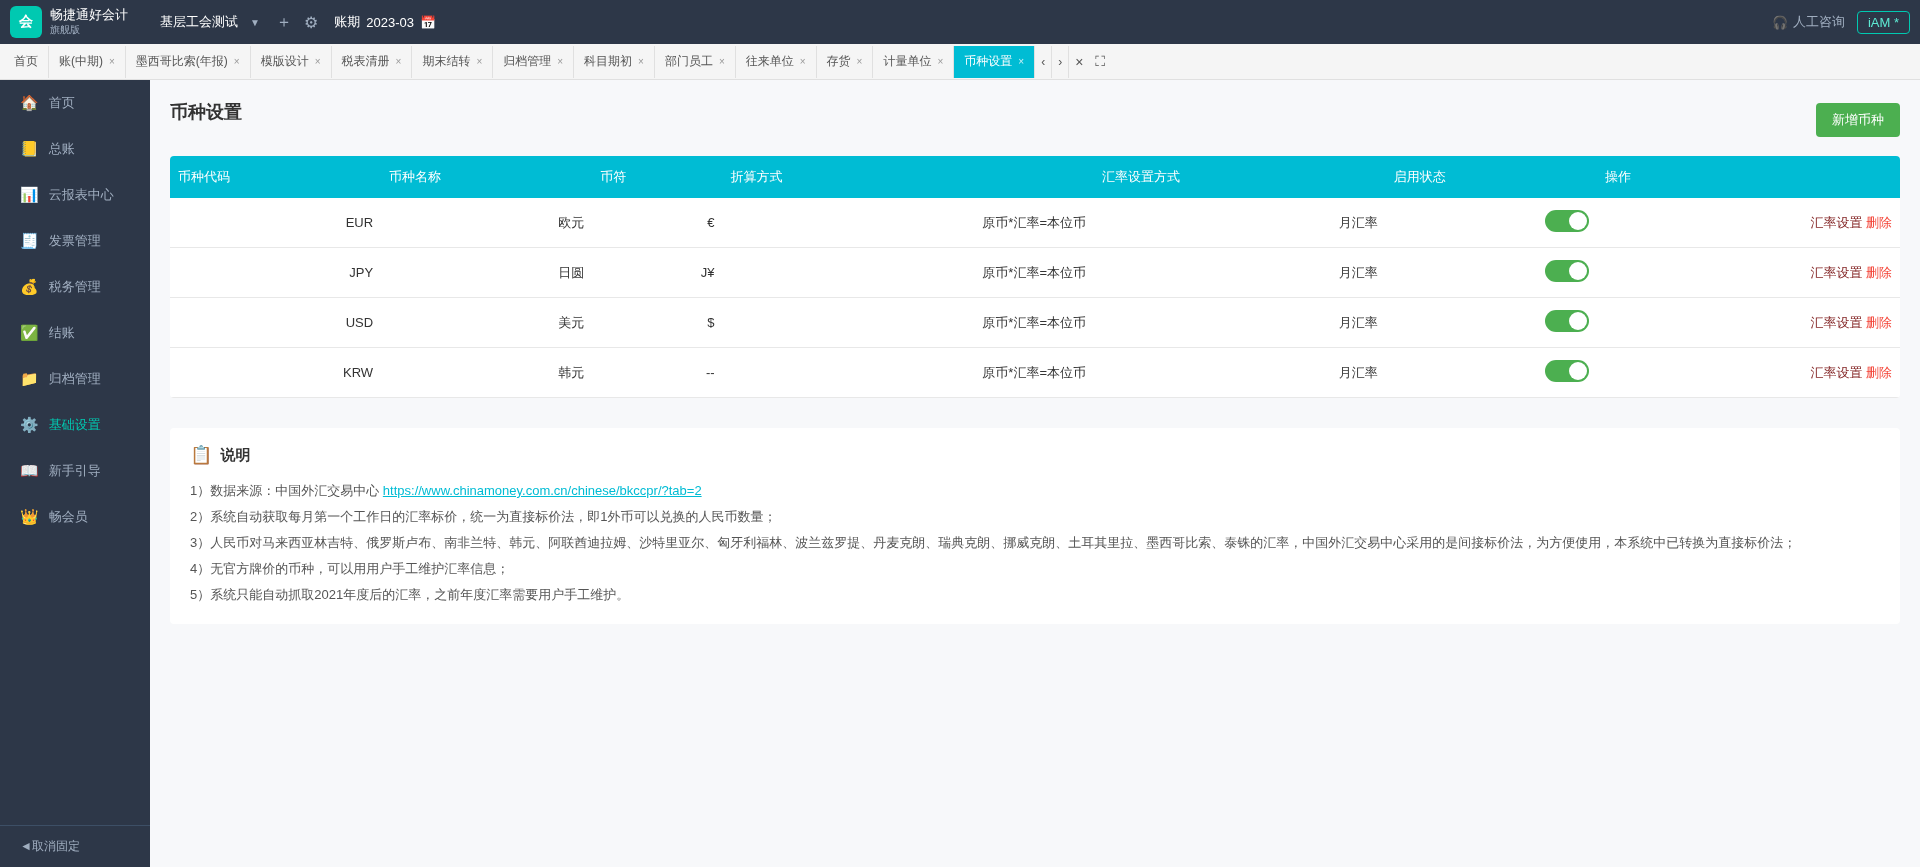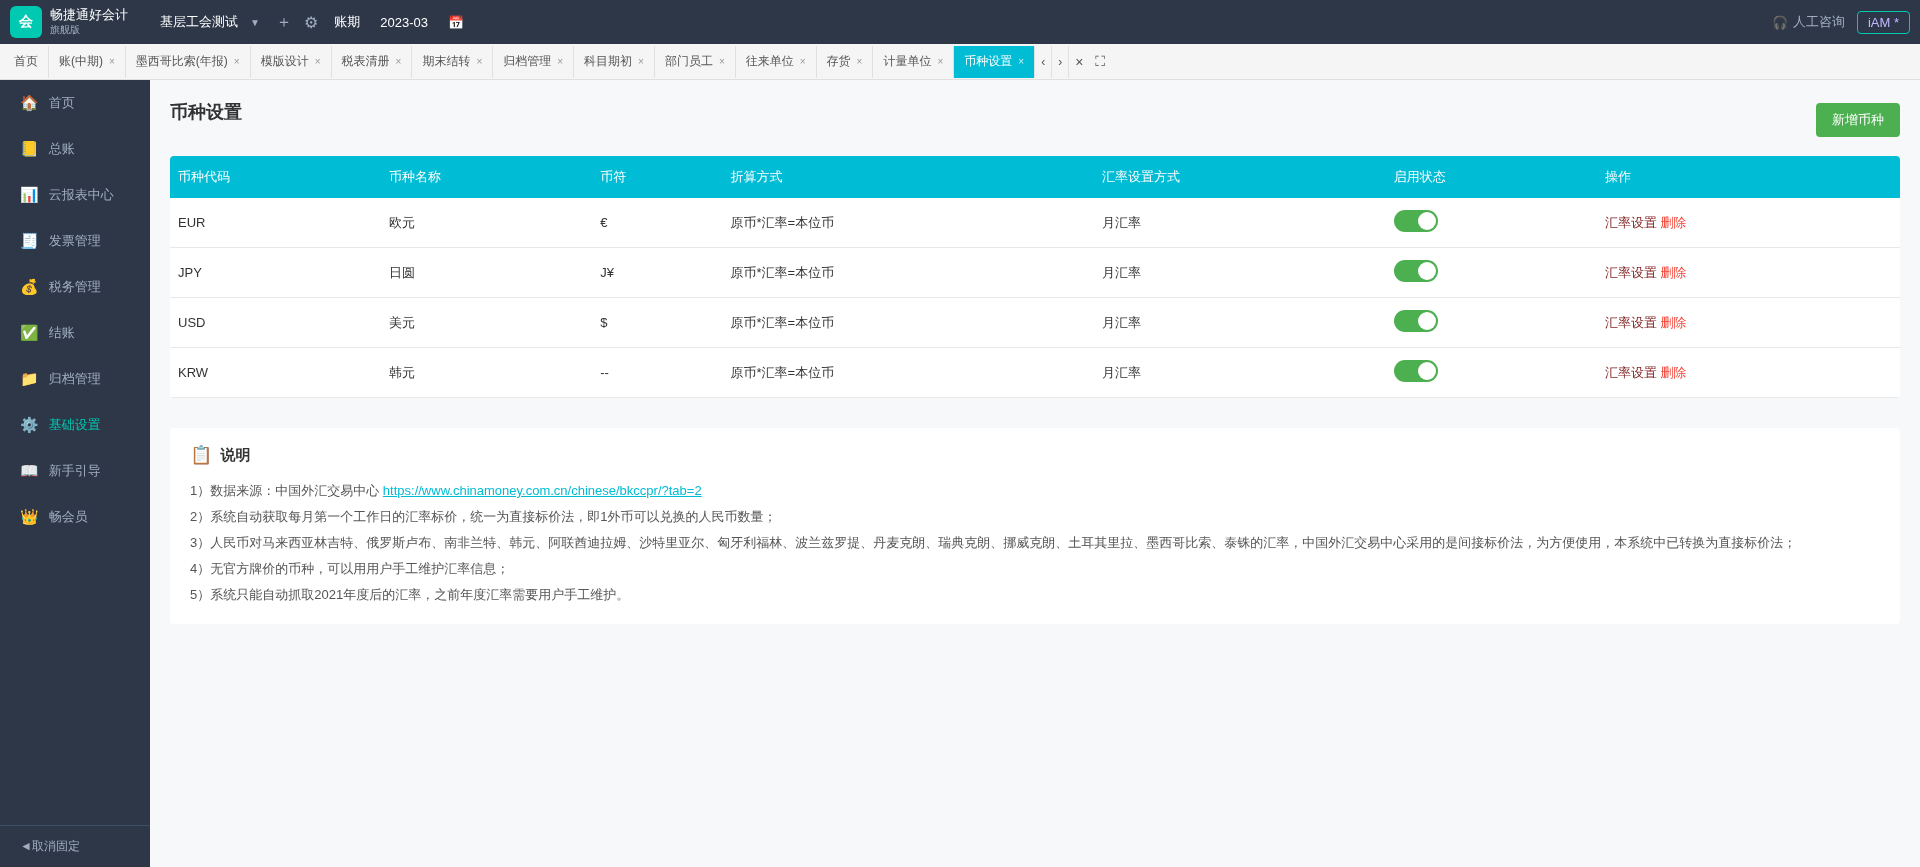--- a/index.html
+++ b/index.html
@@ -16,26 +16,26 @@
       width: 32px; height: 32px; background: #00c9b1; border-radius: 6px; display: flex; align-items: center; justify-content: center; color: white; font-weight: bold; font-size: 14px;
     }
     .logo-text { color: white; font-size: 13px; line-height: 1.2; }
     .logo-sub { color: #a0aec0; font-size: 10px; }
     .company-selector {
       display: flex; align-items: center; gap: 12px; color: white; font-size: 13px; cursor: pointer;
     }
     .company-selector .chevron { color: #a0aec0; font-size: 10px; }
     .top-bar-actions { display: flex; align-items: center; gap: 12px; margin-left: 16px; }
     .top-bar-actions span { color: #a0aec0; cursor: pointer; font-size: 16px; }
-    .period-area { display: flex; align-items: center; gap: 20px; color: white; font-size: 13px; margin-left: 16px; }
+    .period-area { display: flex; align-items: center; gap: 6px; color: white; font-size: 13px; margin-left: 16px; }
     .period-area .cal-icon { color: #00c9b1; }
     .top-bar-right { margin-left: auto; display: flex; align-items: center; gap: 12px; }
     .support-btn { display: flex; align-items: center; gap: 4px; color: #a0aec0; font-size: 13px; cursor: pointer; }
     .account-btn {
-      border: 1.5px solid #00c9b1; color: #c4b5fd; background: transparent; padding: 3px 10px; border-radius: 4px; font-size: 13px; cursor: pointer; text-align: center;
+      border: 1.5px solid #00c9b1; color: #5eead4; background: transparent; padding: 3px 10px; border-radius: 4px; font-size: 13px; cursor: pointer; text-align: center;
     }
 
     
     .tab-bar {
       display: flex; align-items: center; background: #f5f5f5; border-bottom: 1px solid #e0e0e0; height: 36px; flex-shrink: 0; padding: 0 4px; overflow: hidden;
     }
     .tab {
       display: flex; align-items: center; padding: 0 10px; height: 32px; font-size: 12px; cursor: pointer; white-space: nowrap; border-right: 1px solid #e0e0e0; color: #555; gap: 4px; flex-shrink: 0;
     }
     .tab.active { background: #00bcd4; color: white; }
@@ -69,21 +69,21 @@
     .new-btn {
       position: absolute; right: 20px; top: 114px;
       background: #4caf50; color: white; border: none; padding: 8px 16px; border-radius: 4px; font-size: 13px; cursor: pointer;
     }
 
     
     .data-table { width: 100%; border-collapse: collapse; background: white; border-radius: 4px; overflow: hidden; }
     .data-table thead tr { background: #00bcd4; color: white; }
     .data-table thead th { padding: 12px 8px; font-size: 13px; font-weight: normal; text-align: left; }
     .data-table tbody tr { border-bottom: 1px solid #e8e8e8; }
-    .data-table tbody td { padding: 12px 8px; text-align: left; font-size: 13px; color: #333; }
+    .data-table tbody td { padding: 12px 8px; text-align: right; font-size: 13px; color: #333; }
 
     
     .toggle-switch {
       display: inline-flex; align-items: center; width: 44px; height: 22px; background: #4caf50; border-radius: 11px; position: relative; cursor: pointer;
     }
     .toggle-thumb {
       position: absolute; right: 2px; width: 18px; height: 18px; background: white; border-radius: 50%;
     }
 
     

